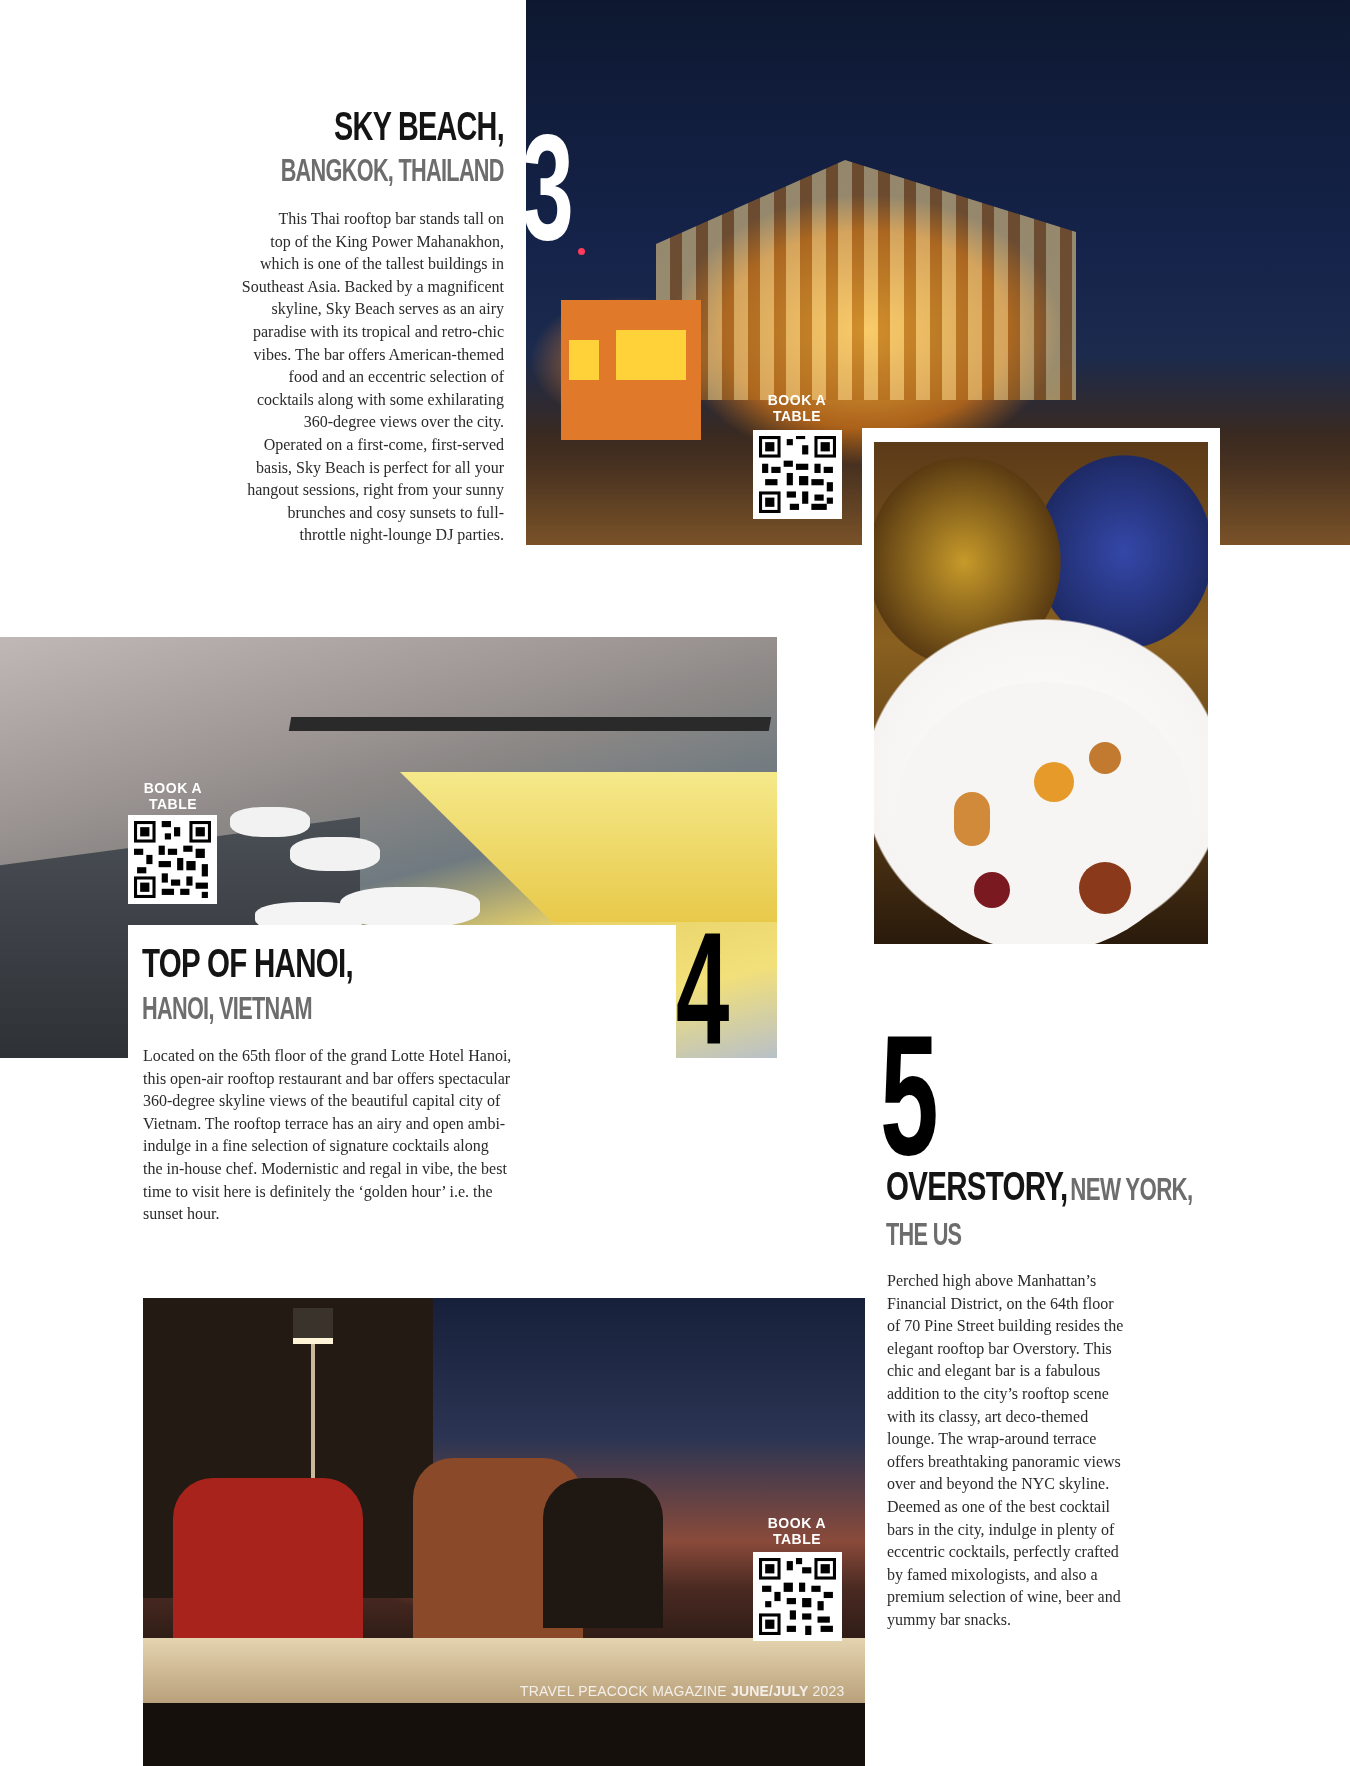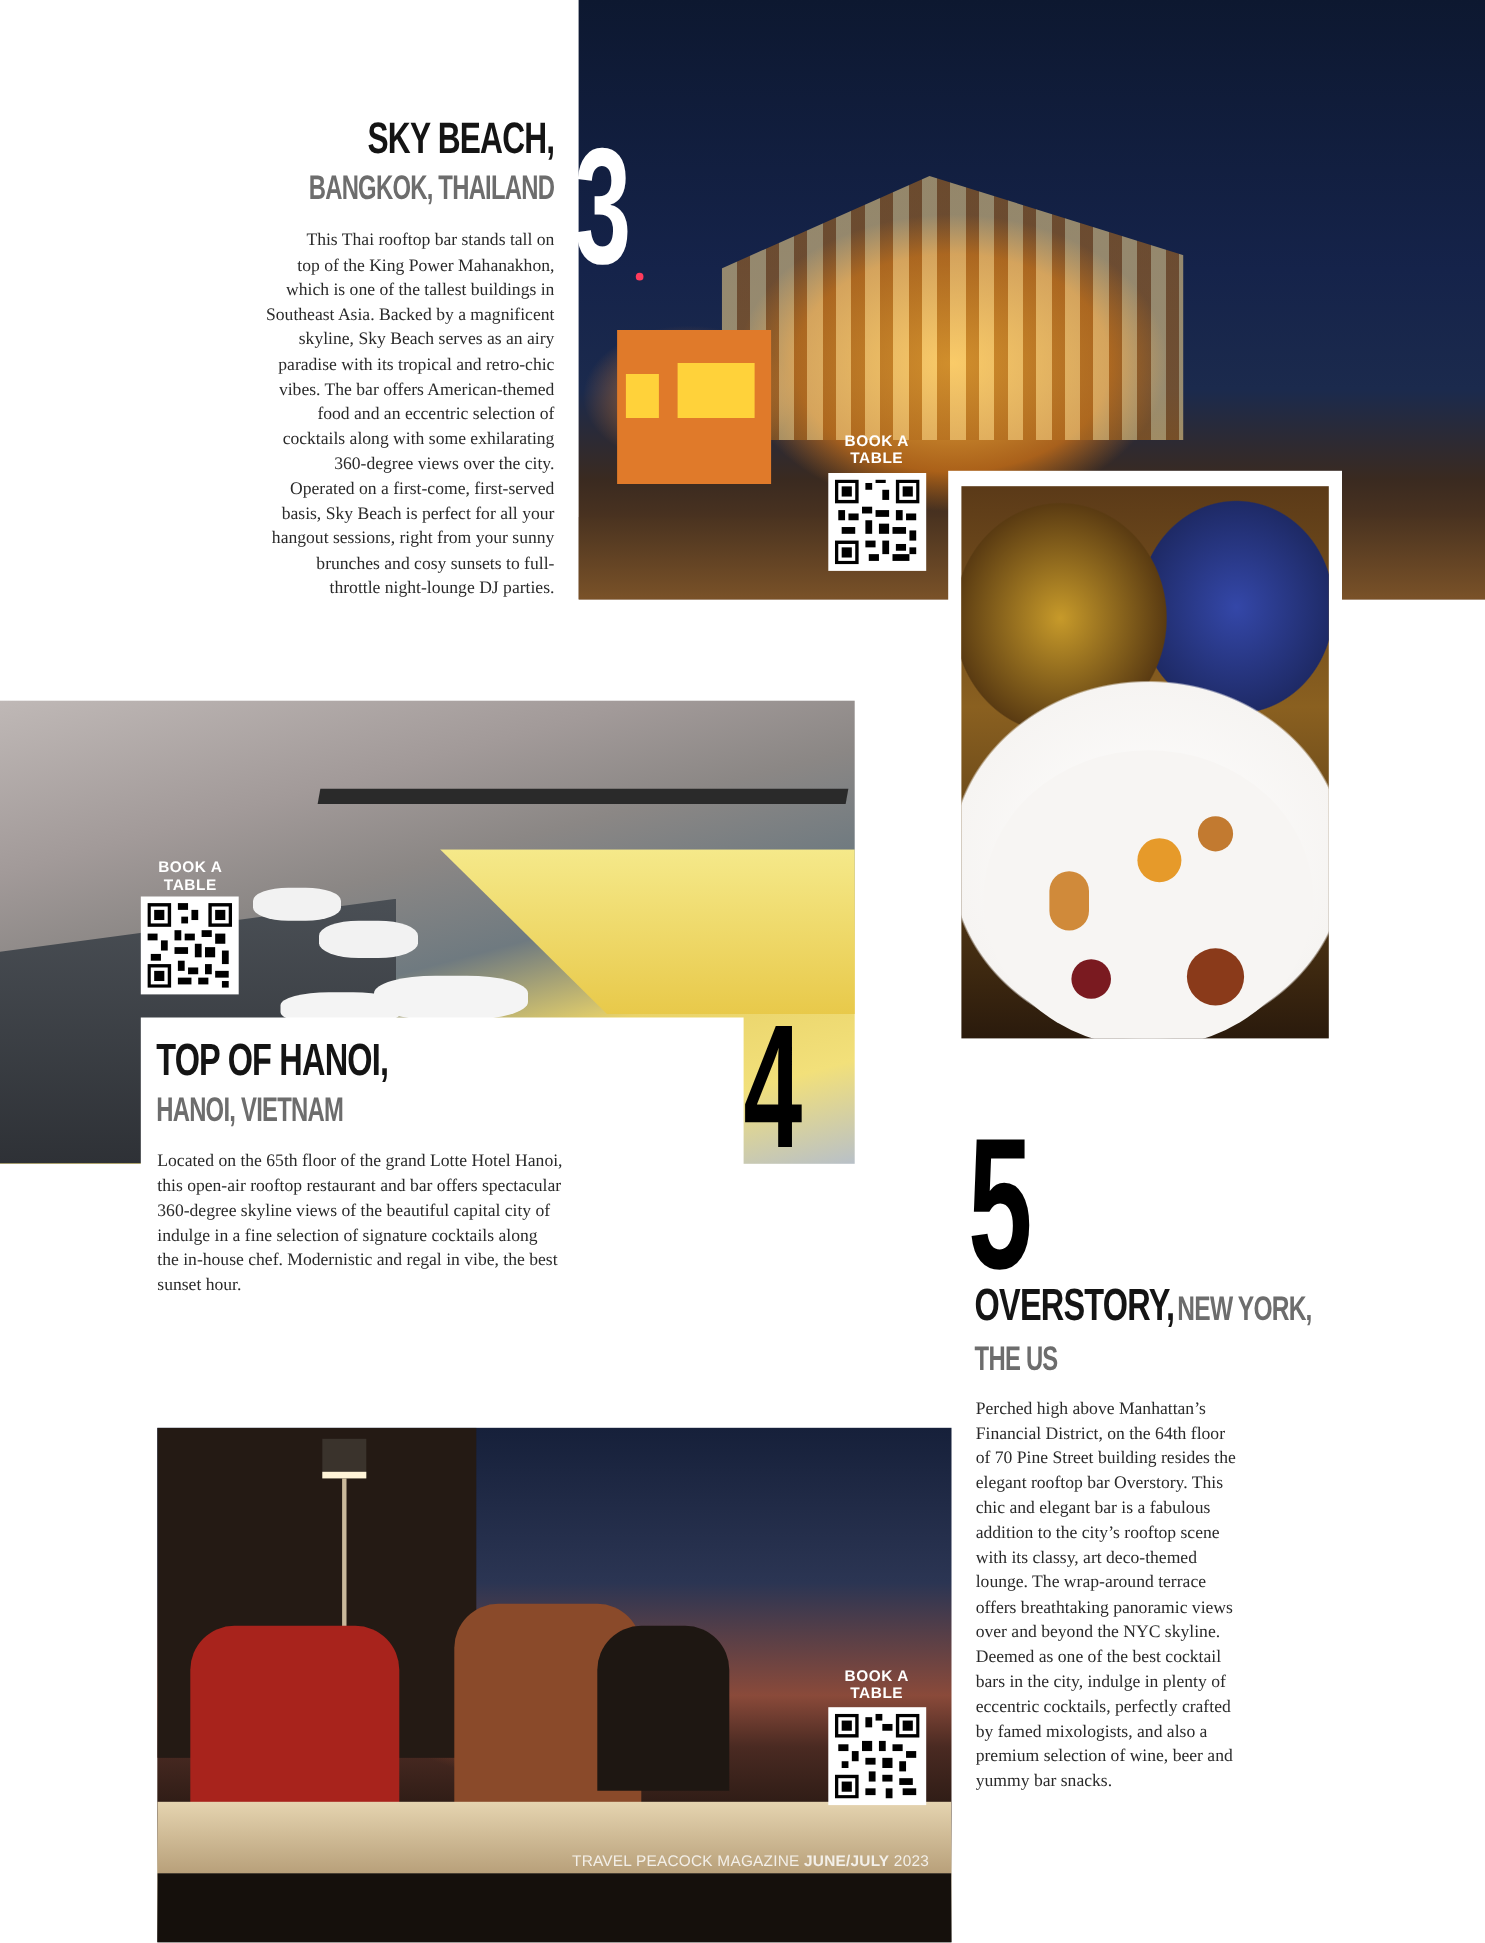--- a/index.html
+++ b/index.html
@@ -190,22 +190,24 @@
 
 <div class="abs bignum" style="left:676px; top:908px; font-size:160px; color:#000000; transform:scaleX(0.6); transform-origin:left top; line-height:160px;">4</div>
 
 <div class="abs venue" style="left:142px; top:940px; font-size:41px; transform:scaleX(0.72);">TOP OF HANOI,</div>
 <div class="abs city" style="left:142px; top:991px; font-size:31px; transform:scaleX(0.7); transform-origin:left top;">HANOI, VIETNAM</div>
 
 <div class="abs body-text" style="left:143px; top:1045px; width:540px;">
   <div>Located on the 65th floor of the grand Lotte Hotel Hanoi,</div>
   <div>this open-air rooftop restaurant and bar offers spectacular</div>
   <div>360-degree skyline views of the beautiful capital city of</div>
+  <div>Vietnam. The rooftop terrace has an airy and open ambi-</div>
   <div>indulge in a fine selection of signature cocktails along</div>
   <div>the in-house chef. Modernistic and regal in vibe, the best</div>
+  <div>time to visit here is definitely the ‘golden hour’ i.e. the</div>
   <div>sunset hour.</div>
 </div>
 
 <div class="abs photo photo-cocktail" style="left:143px; top:1298px; width:722px; height:468px;">
   <div class="abs" style="left:0; top:0; width:290px; height:300px; background:#241a14;"></div>
   <div class="abs" style="left:150px; top:10px; width:40px; height:30px; background:#3a332c; border-bottom:6px solid #fff4d8;"></div>
   <div class="abs" style="left:168px; top:46px; width:4px; height:270px; background:#c9b89a;"></div>
   <div class="abs" style="left:30px; top:180px; width:190px; height:170px; background:#a8231c; border-radius:40px 40px 0 0;"></div>
   <div class="abs" style="left:270px; top:160px; width:170px; height:190px; background:#8a4a2a; border-radius:40px 40px 0 0;"></div>
   <div class="abs" style="left:400px; top:180px; width:120px; height:150px; background:#1e1712; border-radius:40px 40px 0 0;"></div>

